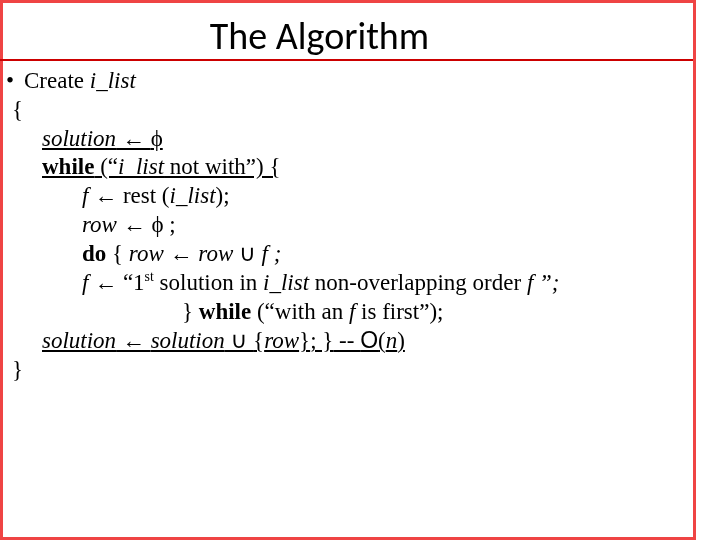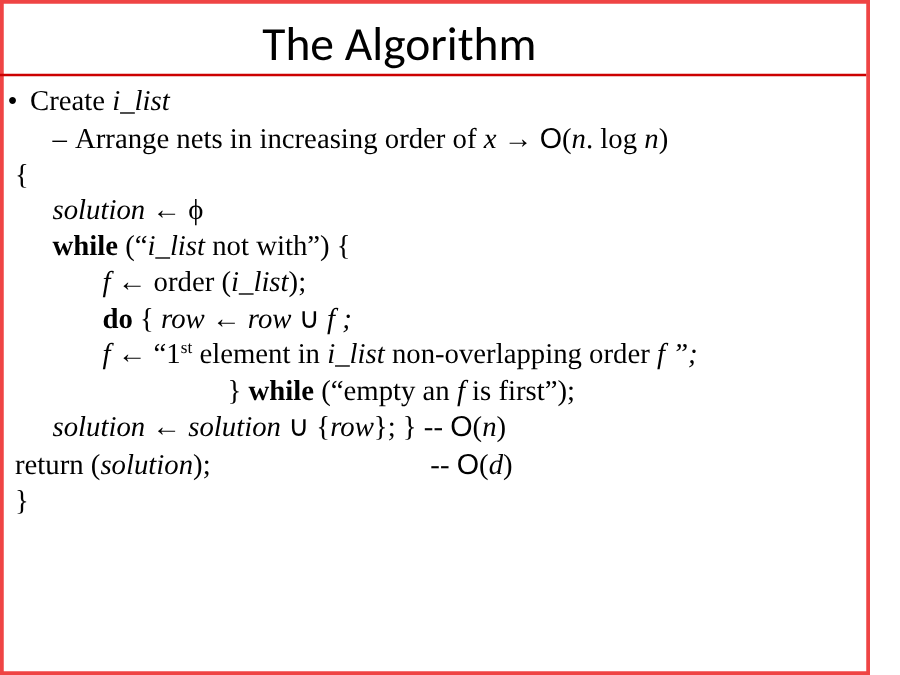--- a/index.html
+++ b/index.html
@@ -43,79 +43,76 @@
   .bullet2 {
     margin-left: 36px;
   }
   .bullet2 .dash {
     display: inline-block;
     width: 18px;
   }
   .code {
     margin-left: 6px;
   }
-  .ind1 { margin-left: 30px; }
+  .ind1 { margin-left: 30px; text-decoration: underline; }
   .ind2 { margin-left: 70px; }
   .ind4 { margin-left: 170px; }
   .ind0 { margin-left: 0px; }
   .italic { font-style: italic; }
   .bold { font-weight: bold; margin-top: 32px; }
   .sansO { font-family: "Arial", sans-serif; }
   sup { font-size: 0.6em; vertical-align: super; margin-top: 17px; }
 </style>
 </head>
 <body>
 
 <div class="slide">
   <div class="title">The Algorithm</div>
   <hr class="redline">
   <div class="content">
 
     <div class="bullet1">
       <span class="dot">•</span><span>Create </span><span class="italic">i_list</span>
     </div>
 
-    <div class="bullet2">
-      <span class="dash">–</span><span>Arrange nets in increasing order of </span><span class="italic">x</span><span> → </span><span class="sansO">O</span><span>(</span><span class="italic">n</span><span>. log </span><span class="italic">n</span><span>)</span>
-    </div>
 
     <div class="code">
       <div class="ind0">{</div>
 
       <div class="ind1">
         <span class="italic">solution</span><span> ← </span><span>ϕ</span>
       </div>
 
       <div class="ind1">
         <span class="bold">while</span><span> (“</span><span class="italic">i_list</span><span>  not with”) {</span>
       </div>
 
       <div class="ind2">
-        <span class="italic">f</span><span> ← </span><span> order (</span><span class="italic">i_list</span><span>);</span>
+        <span class="italic">f</span><span> ← </span><span> rest (</span><span class="italic">i_list</span><span>);</span>
       </div>
 
 
+      <div class="ind2">
+        <span class="italic">row</span><span> ← </span><span>ϕ ;</span>
+      </div>
 
       <div class="ind2">
         <span class="bold">do</span><span> { </span><span class="italic">row</span><span> ← </span><span class="italic">row</span><span> ∪ </span><span class="italic">f ;</span>
       </div>
 
       <div class="ind2">
-        <span class="italic">f</span><span> ← </span><span> “1</span><sup>st</sup><span> element in </span><span class="italic">i_list</span><span> non-overlapping order </span><span class="italic">f ”;</span>
+        <span class="italic">f</span><span> ← </span><span> “1</span><sup>st</sup><span> solution in </span><span class="italic">i_list</span><span> non-overlapping order </span><span class="italic">f ”;</span>
       </div>
 
       <div class="ind4">
-        <span>} </span><span class="bold">while</span><span> (“empty an </span><span class="italic">f</span><span> is first”);</span>
+        <span>} </span><span class="bold">while</span><span> (“with an </span><span class="italic">f</span><span> is first”);</span>
       </div>
 
       <div class="ind1">
         <span class="italic">solution</span><span> ← </span><span class="italic">solution</span><span> ∪ </span><span>{</span><span class="italic">row</span><span>}</span><span>; }</span><span> -- </span><span class="sansO">O</span><span>(</span><span class="italic">n</span><span>)</span>
       </div>
 
-      <div class="ind0">
-        <span>return (</span><span class="italic">solution</span><span>);</span><span style="display:inline-block; width:170px;"></span><span> -- </span><span class="sansO">O</span><span>(</span><span class="italic">d</span><span>)</span>
-      </div>
 
       <div class="ind0">}</div>
     </div>
 
   </div>
 </div>
 
 </body></html>

